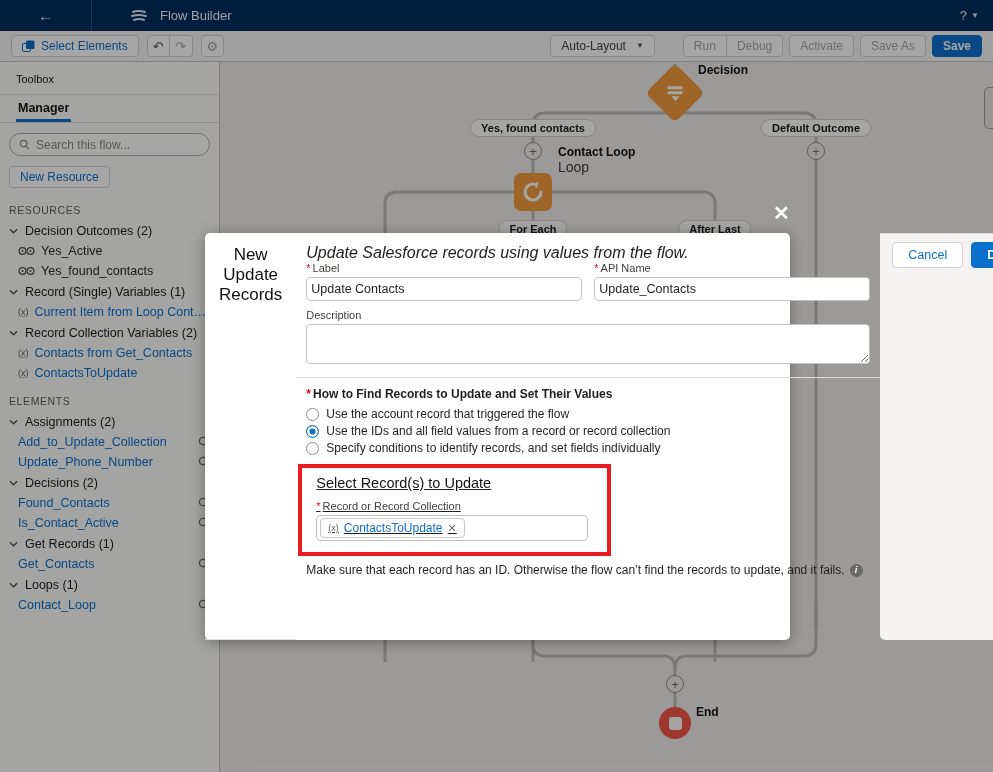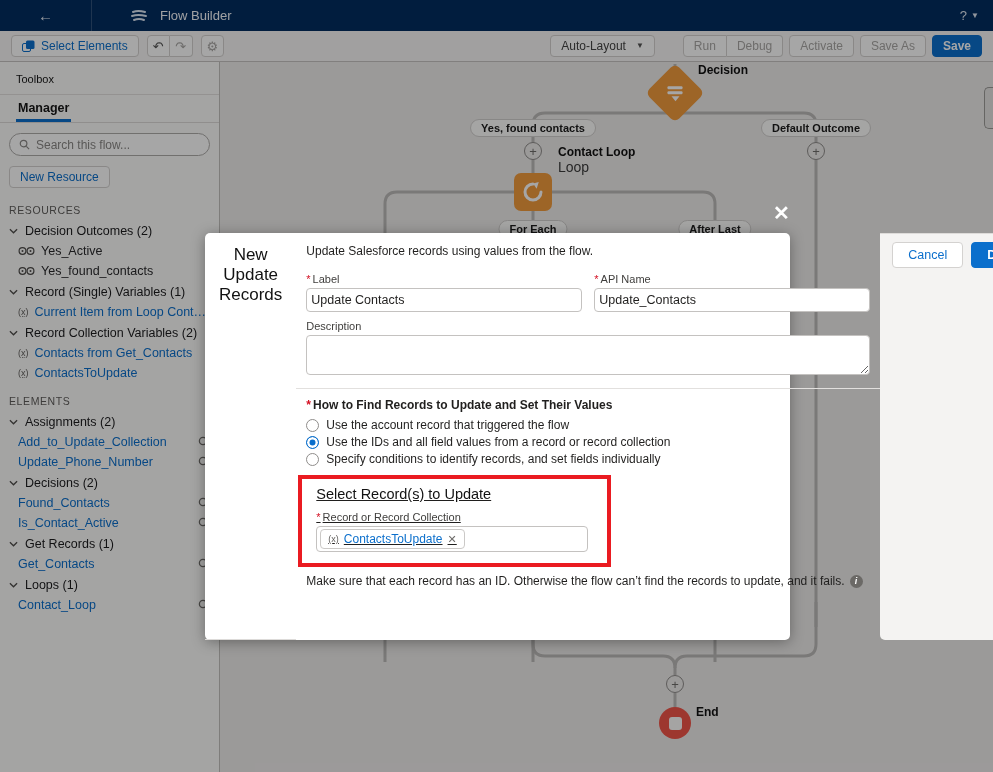--- a/index.html
+++ b/index.html
@@ -60,21 +60,21 @@
 
   
   .backdrop { position:absolute; inset:0; background:rgba(0,0,0,.35); z-index:5; }
 
   
   .modal { position:absolute; left:205px; top:233px; width:585px; height:407px; background:#fff; border-radius:5px; z-index:6; display:flex; flex-direction:row; box-shadow:0 2px 14px rgba(0,0,0,.35); font-size:12px; color:#201f1e; }
   .modal-close { position:absolute; left:773px; top:203px; z-index:7; color:#fff; font-size:20px; line-height:1; cursor:pointer; font-weight:bold; }
   .m-header { padding:12px 14px 11px; border-bottom:1px solid #dddbd9; }
   .m-title { text-align:center; font-size:17px; color:#121212; }
   .m-body { padding:11px 10px 0; flex:1; }
-  .m-intro { font-size:12px; margin-bottom:15px; color:#201f1e; }
+  .m-intro { font-size:16px; margin-bottom:0; color:#201f1e;font-style:italic; }
   .f-row { display:flex; gap:12px; margin-bottom:8px; }
   .f-col { width:276px; }
   .f-label { font-size:11px; color:#3f3e3c; margin-bottom:3px; }
   .req { color:#d40f22; margin-right:2px; }
   .f-input { width:100%; height:24px; border:1px solid #c4c2c0; border-radius:4px; background:#fff; padding:0 4px; font-size:12.5px; color:#201f1e; font-family:"Liberation Sans",sans-serif; }
   .f-textarea { width:100%; height:40px; border:1px solid #c4c2c0; border-radius:4px; background:#fff; padding:4px 8px; font-size:12.5px; resize:vertical; font-family:"Liberation Sans",sans-serif; }
   .m-divider { border:none; border-top:1px solid #e2e0de; margin:10px -10px 9px; }
   .m-legend { font-size:12px; font-weight:bold; color:#201f1e; margin-bottom:6px; }
   .radio-row { display:flex; align-items:center; gap:7px; margin-bottom:3px; font-size:12px; cursor:pointer; }
   .radio { width:13px; height:13px; flex:none; border:1px solid #8f8d8b; border-radius:50%; background:#fff; }

